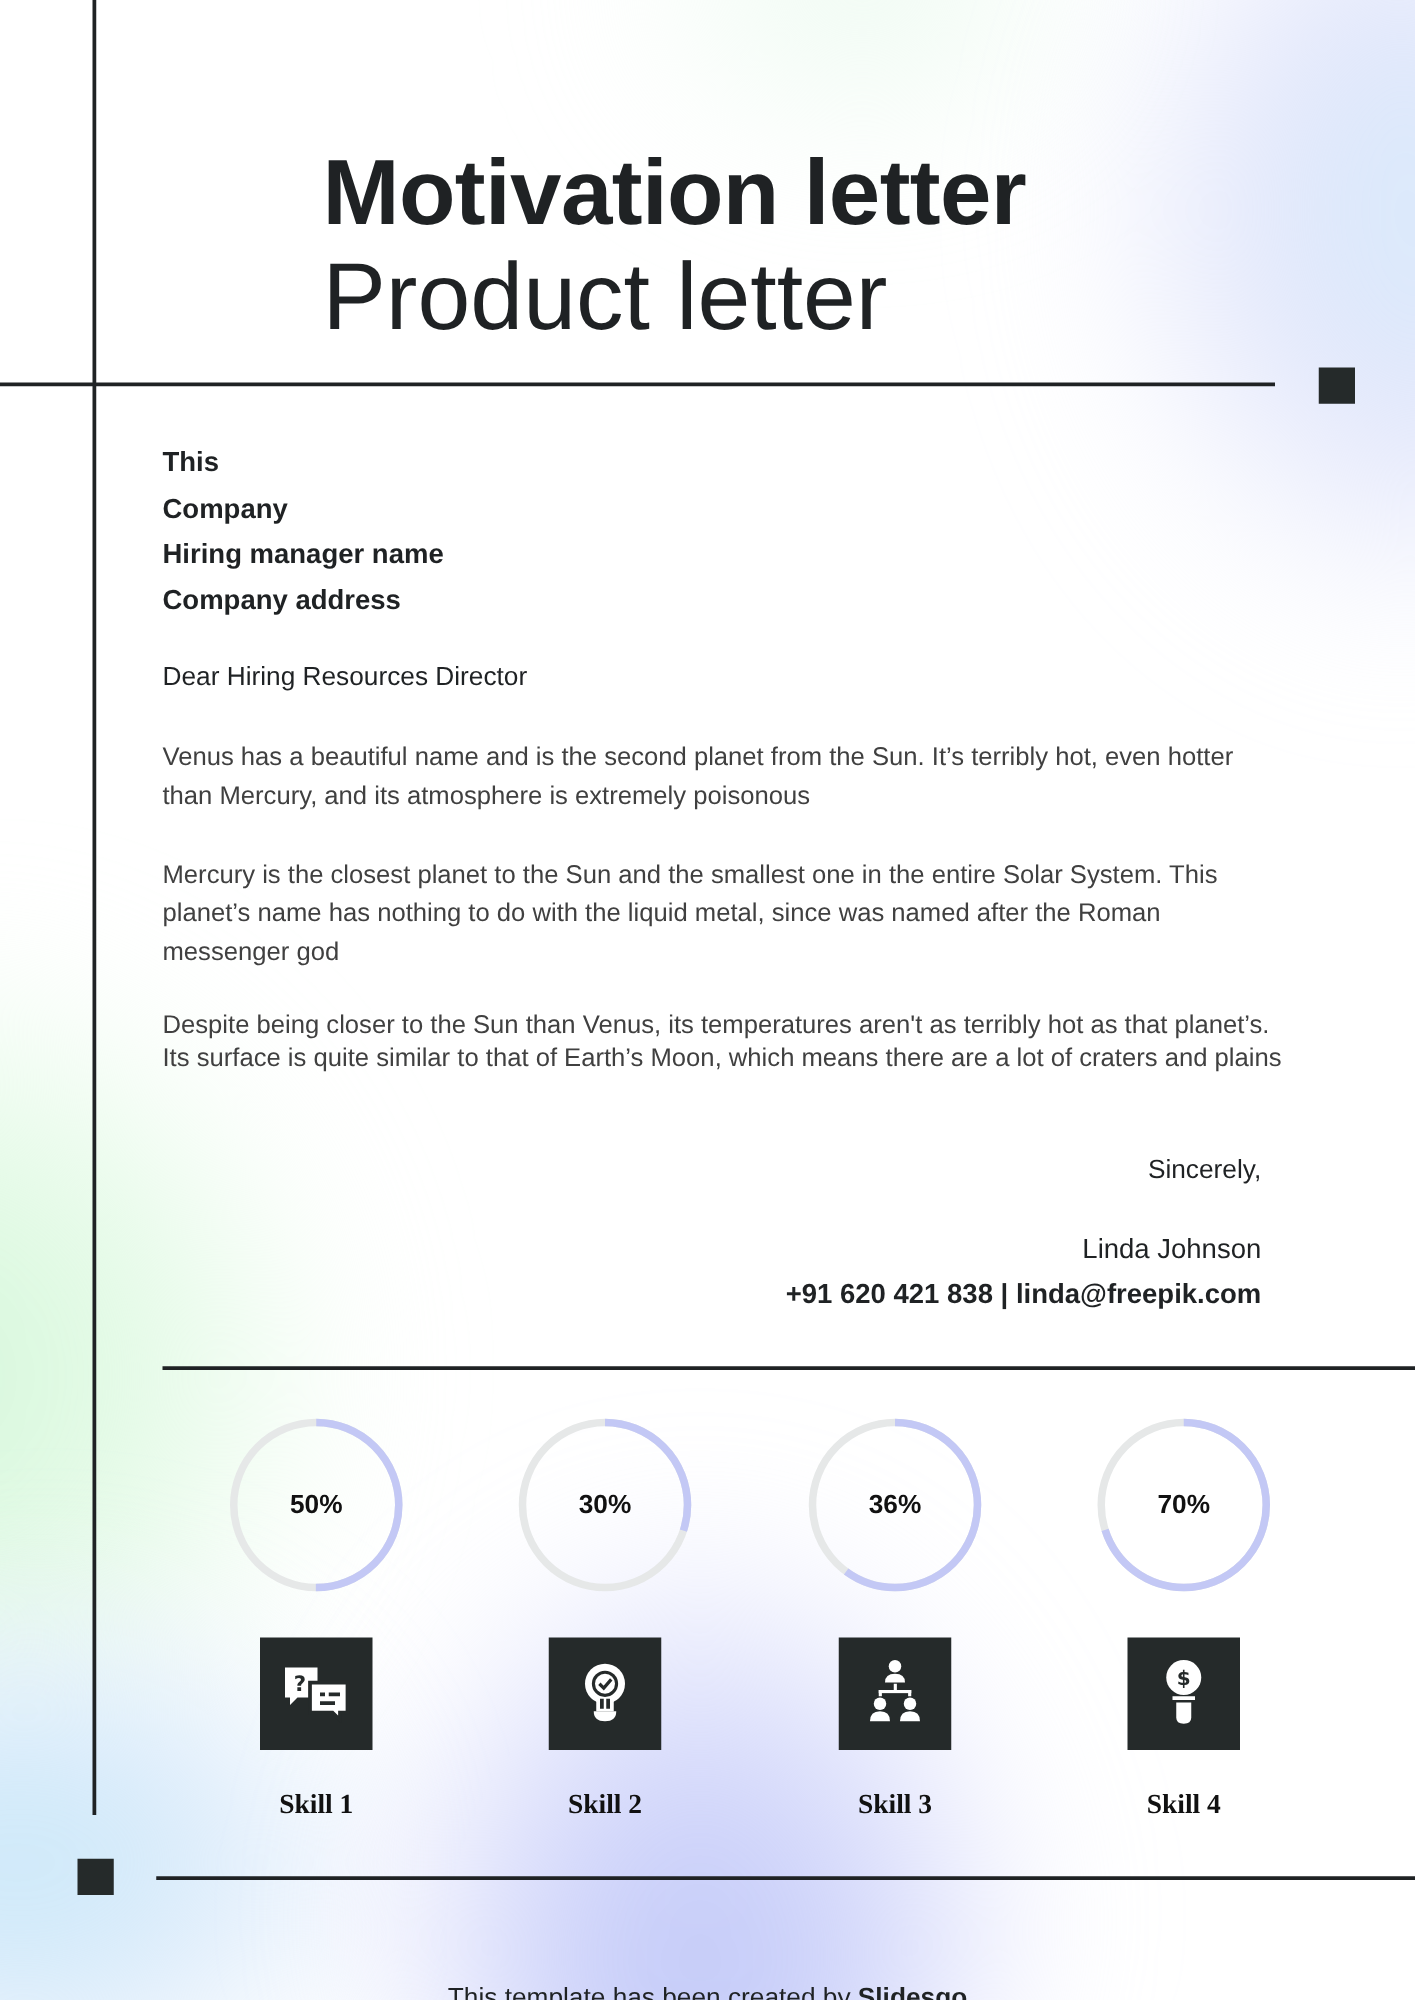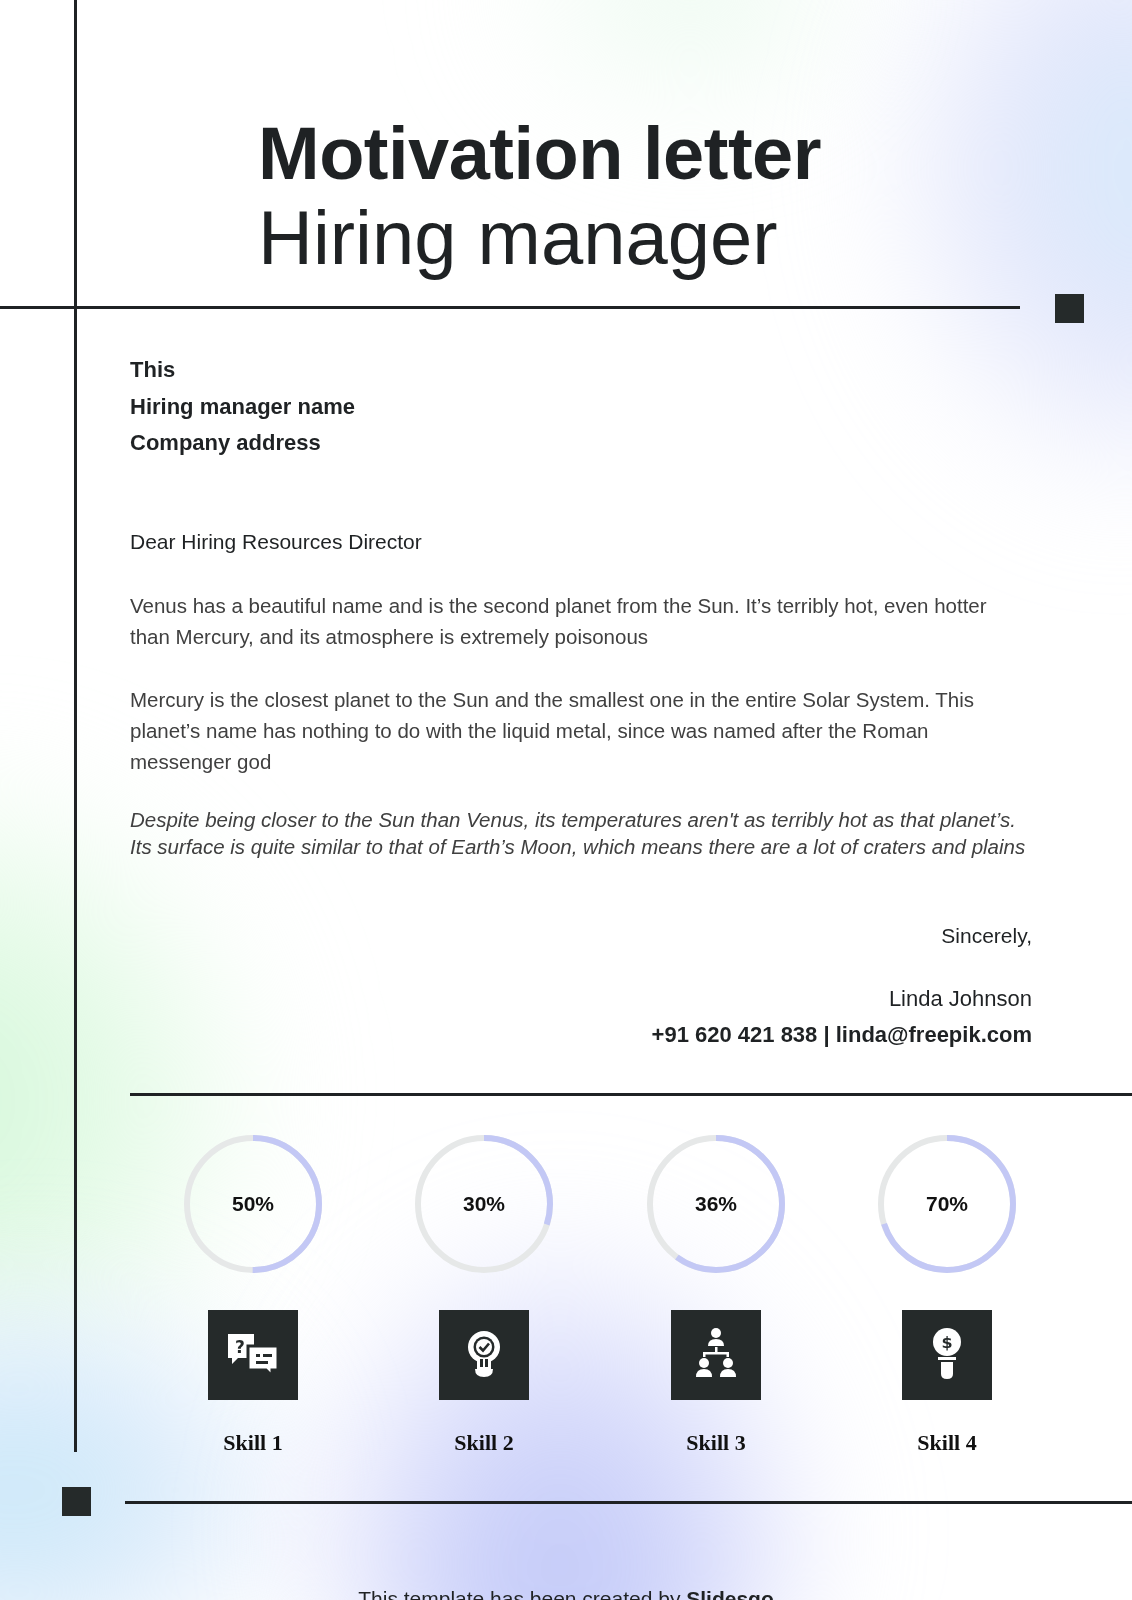--- a/index.html
+++ b/index.html
@@ -36,23 +36,23 @@
   .title-main { font-size: 74px; font-weight: 700; line-height: 84px; letter-spacing: -0.5px; white-space: nowrap; color: #1f2224; }
   .title-sub { font-size: 76px; font-weight: 400; line-height: 84px; white-space: nowrap; color: #1f2224; }
 
   .content { position: absolute; left: 130px; width: 896px; }
   .meta { top: 352px; }
   .meta-line { font-size: 22px; font-weight: 700; line-height: 36.5px; color: #1f2224; }
   .greeting { top: 528px; font-size: 21px; line-height: 28px; }
   .para { font-size: 20.5px; line-height: 31px; color: #404040; }
   .p1 { top: 590px; }
   .p2 { top: 684px; }
-  .p3 { top: 806px; line-height: 27px; font-style: italic; }
+  .p3 { top: 806px; line-height: 27px; }
 
-  .sign { position: absolute; right: 100px; text-align: center; white-space: nowrap; }
+  .sign { position: absolute; right: 123px; text-align: center; white-space: nowrap; }
   .sincerely { top: 922px; font-size: 21px; line-height: 28px; }
   .signer-name { top: 984px; font-size: 22px; font-weight: 400; line-height: 30px; }
   .signer-contact { top: 1020px; font-size: 22px; font-weight: 700; line-height: 30px; }
 
   .skills { position: absolute; left: 0; top: 1133px; width: 1132px; height: 330px; }
   .skill { position: absolute; width: 180px; margin-left: -90px; text-align: center; }
   .ring { position: relative; width: 142px; height: 142px; margin: 0 auto; }
   .ring svg { position: absolute; left: 0; top: 0; }
   .ring-label { position: absolute; left: 0; top: 0; width: 142px; height: 142px; line-height: 142px;
     font-size: 21px; font-weight: 700; color: #111; text-align: center; }
@@ -75,25 +75,26 @@
 
 <div class="vline"></div>
 <div class="hline hline-top"></div>
 <div class="square sq-tr"></div>
 <div class="hline hline-mid"></div>
 <div class="hline hline-bot"></div>
 <div class="square sq-bl"></div>
 
 <div class="title-block">
   <div class="title-main">Motivation letter</div>
-  <div class="title-sub">Hiring manager</div>
+  <div class="title-sub">Product letter</div>
 </div>
 
 <div class="content meta">
   <div class="meta-line">This</div>
+  <div class="meta-line">Company</div>
   <div class="meta-line">Hiring manager name</div>
   <div class="meta-line">Company address</div>
 </div>
 
 <div class="content greeting">Dear Hiring Resources Director</div>
 <div class="content para p1">Venus has a beautiful name and is the second planet from the Sun. It’s terribly hot, even hotter than Mercury, and its atmosphere is extremely poisonous</div>
 <div class="content para p2">Mercury is the closest planet to the Sun and the smallest one in the entire Solar System. This planet’s name has nothing to do with the liquid metal, since was named after the Roman messenger god</div>
 <div class="content para p3">Despite being closer to the Sun than Venus, its temperatures aren't as terribly hot as that planet’s. Its surface is quite similar to that of Earth’s Moon, which means there are a lot of craters and plains</div>
 
 <div class="sign sincerely">Sincerely,</div>

